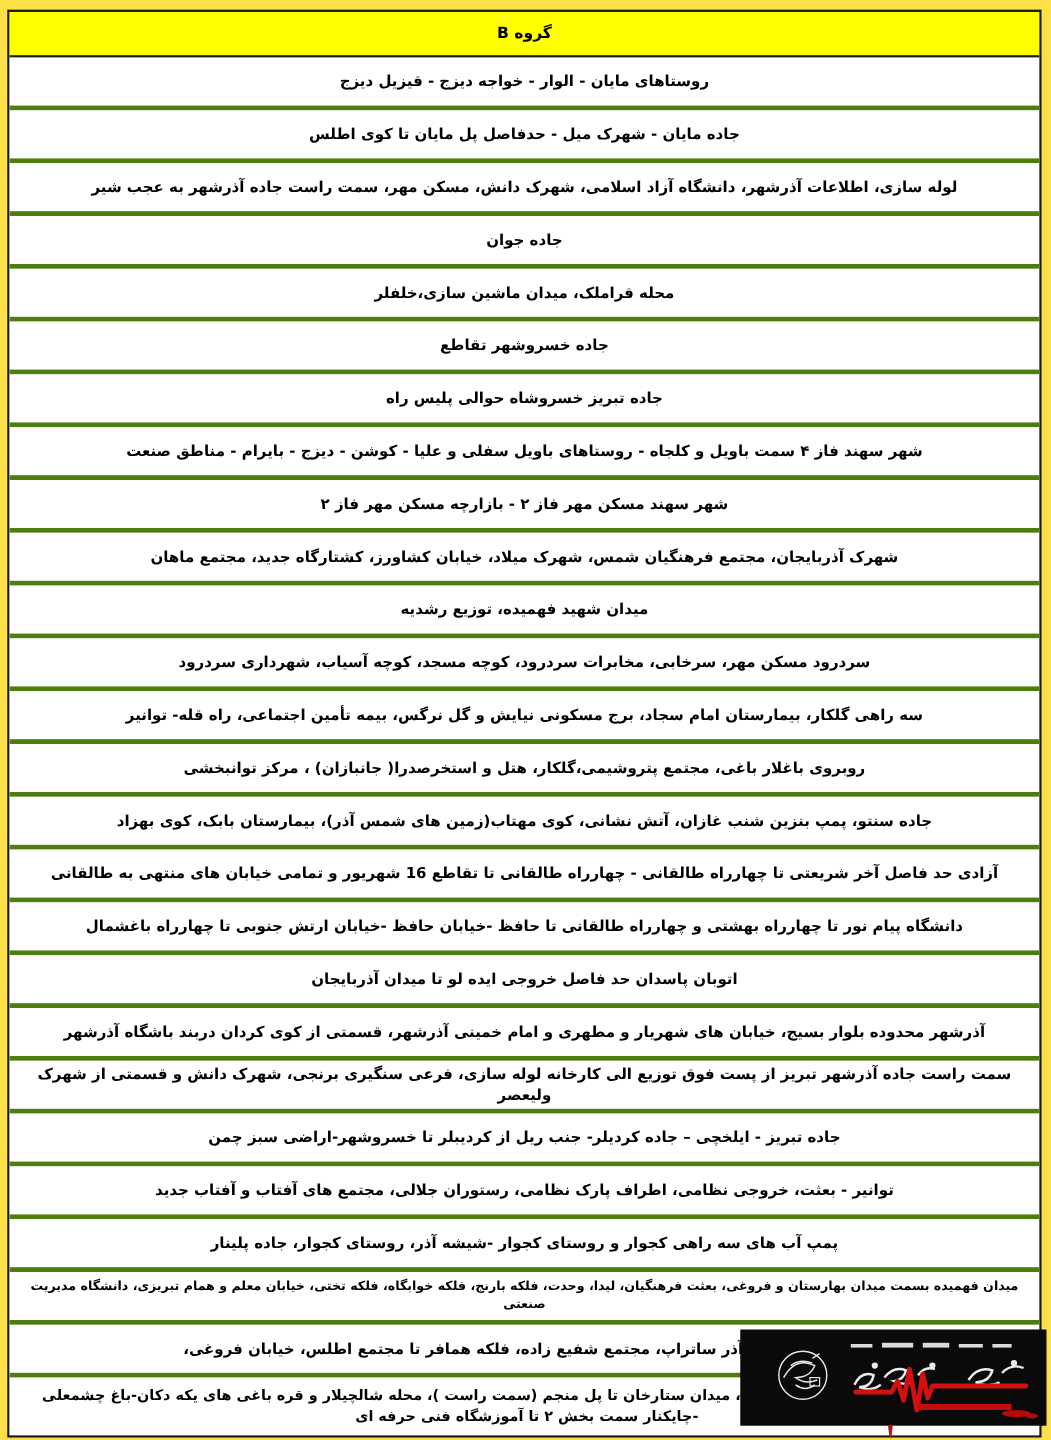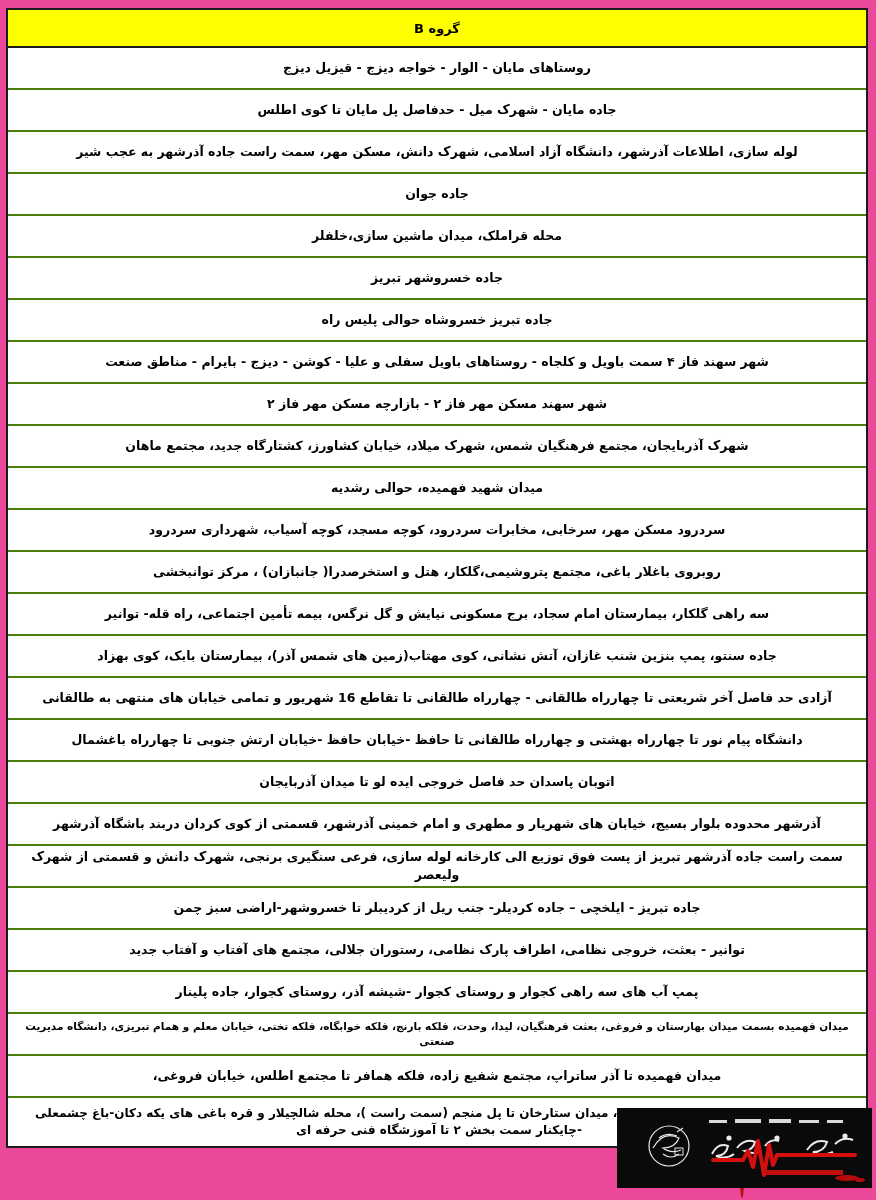--- a/index.html
+++ b/index.html
@@ -8,21 +8,21 @@
     background: #ffffff;
     width: 876px;
     height: 1200px;
     overflow: hidden;
     font-family: "DejaVu Sans", sans-serif;
   }
   .page {
     position: relative;
     width: 876px;
     height: 1200px;
-    background: #ec4899;
+    background: #fde047;
   }
   .group-table {
     position: absolute;
     top: 8px;
     left: 6px;
     width: 858px;
     border: 2px solid #1c1c1c;
     background: #ffffff;
   }
   .header-row {
@@ -41,21 +41,21 @@
   .row {
     min-height: 36px;
     display: flex;
     align-items: center;
     justify-content: center;
     text-align: center;
     direction: rtl;
     font-weight: bold;
     font-size: 12.5px;
     color: #000000;
-    border-bottom: 2px solid #4d7c0f;
+    border-bottom: 4px solid #4d7c0f;
     padding: 2px 8px;
     line-height: 1.45;
     background: #ffffff;
   }
   .row:last-child { border-bottom: none; }
   .row.small { font-size: 10.5px; }
   .row.tall {
     min-height: 44px;
     padding-left: 120px; 
     padding-right: 4px;
@@ -88,29 +88,29 @@
 <div class="page">
 
   <div class="group-table">
     <div class="header-row" style="background: rgb(255, 255, 0);">گروه B</div>
 
     <div class="row">روستاهای مایان - الوار - خواجه دیزج - قیزیل دیزج</div>
     <div class="row">جاده مایان - شهرک میل - حدفاصل پل مایان تا کوی اطلس</div>
     <div class="row">لوله سازی، اطلاعات آذرشهر، دانشگاه آزاد اسلامی، شهرک دانش، مسکن مهر، سمت راست جاده آذرشهر به عجب شیر</div>
     <div class="row">جاده جوان</div>
     <div class="row">محله قراملک، میدان ماشین سازی،خلفلر</div>
-    <div class="row">جاده خسروشهر تبریز</div>
+    <div class="row">جاده خسروشهر تقاطع</div>
     <div class="row">جاده تبریز خسروشاه حوالی پلیس راه</div>
     <div class="row">شهر سهند فاز ۴ سمت باویل و کلجاه - روستاهای باویل سفلی و علیا - کوشن - دیزج - بایرام - مناطق صنعت</div>
     <div class="row">شهر سهند مسکن مهر فاز ۲ - بازارچه مسکن مهر فاز ۲</div>
     <div class="row">شهرک آذربایجان، مجتمع فرهنگیان شمس، شهرک میلاد، خیابان کشاورز، کشتارگاه جدید، مجتمع ماهان</div>
-    <div class="row">میدان شهید فهمیده، حوالی رشدیه</div>
+    <div class="row">میدان شهید فهمیده، توزیع رشدیه</div>
     <div class="row">سردرود مسکن مهر، سرخابی، مخابرات سردرود، کوچه مسجد، کوچه آسیاب، شهرداری سردرود</div>
+    <div class="row">سه راهی گلکار، بیمارستان امام سجاد، برج مسکونی نیایش و گل نرگس، بیمه تأمین اجتماعی، راه قله- توانیر</div>
     <div class="row">روبروی باغلار باغی، مجتمع پتروشیمی،گلکار، هتل و استخرصدرا( جانبازان) ، مرکز توانبخشی</div>
-    <div class="row">سه راهی گلکار، بیمارستان امام سجاد، برج مسکونی نیایش و گل نرگس، بیمه تأمین اجتماعی، راه قله- توانیر</div>
     <div class="row">جاده سنتو، پمپ بنزین شنب غازان، آتش نشانی، کوی مهتاب(زمین های شمس آذر)، بیمارستان بابک، کوی بهزاد</div>
     <div class="row">آزادی حد فاصل آخر شریعتی  تا چهارراه طالقانی - چهارراه طالقانی  تا تقاطع 16 شهریور  و تمامی خیابان های منتهی به طالقانی</div>
     <div class="row">دانشگاه پیام نور تا چهارراه بهشتی  و چهارراه طالقانی تا حافظ -خیابان حافظ -خیابان  ارتش جنوبی تا چهارراه باغشمال</div>
     <div class="row">اتوبان پاسدان حد فاصل خروجی ایده لو  تا میدان آذربایجان</div>
     <div class="row">آذرشهر  محدوده بلوار بسیج، خیابان های شهریار و مطهری و امام خمینی آذرشهر، قسمتی از کوی کردان  دربند باشگاه  آذرشهر</div>
     <div class="row">سمت راست جاده آذرشهر تبریز از پست فوق توزیع الی کارخانه لوله سازی، فرعی سنگیری برنجی، شهرک دانش و قسمتی از شهرک ولیعصر</div>
     <div class="row">جاده تبریز - ایلخچی – جاده کردیلر- جنب ریل از کردیبلر تا خسروشهر-اراضی سبز چمن</div>
     <div class="row">توانیر - بعثت، خروجی نظامی، اطراف پارک نظامی، رستوران جلالی، مجتمع های آفتاب و آفتاب جدید</div>
     <div class="row">پمپ آب های سه راهی کجوار و روستای کجوار -شیشه آذر، روستای کجوار، جاده پلینار</div>
     <div class="row small">میدان فهمیده بسمت میدان بهارستان و فروغی، بعثت فرهنگیان، لیدا، وحدت، فلکه بارنج، فلکه خوابگاه، فلکه تختی، خیابان معلم و همام تبریزی، دانشگاه مدیریت صنعتی</div>

